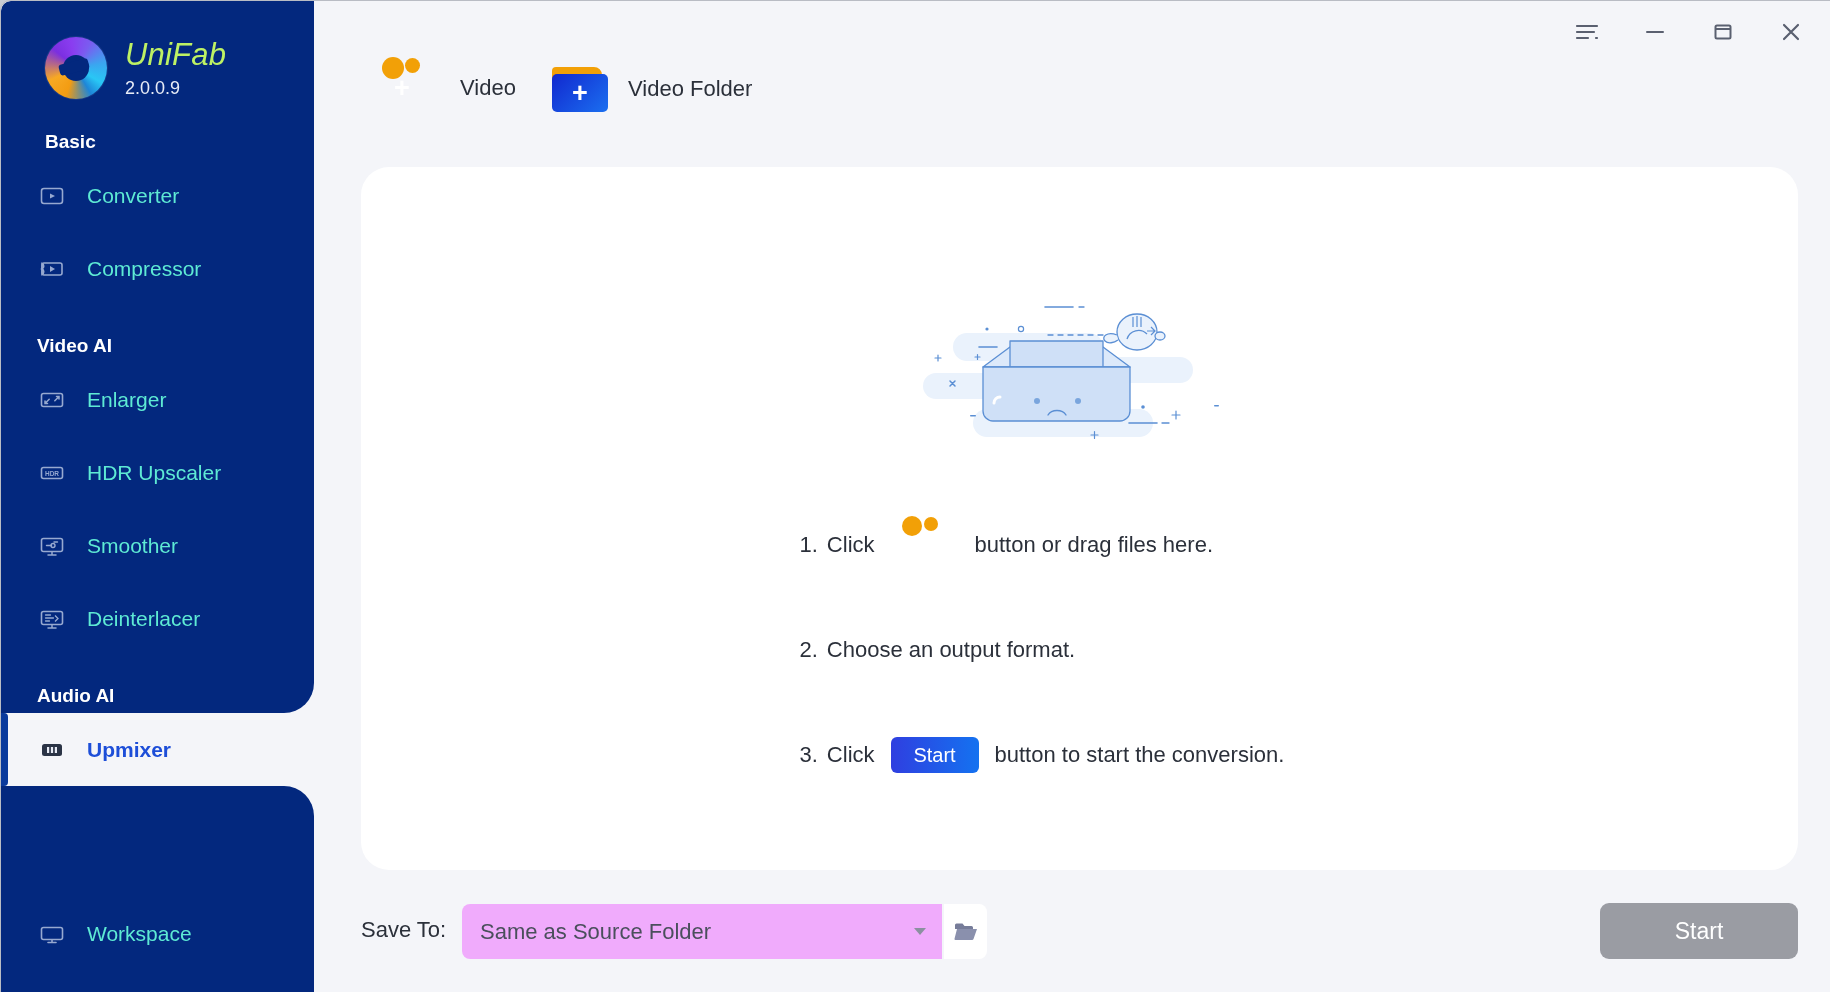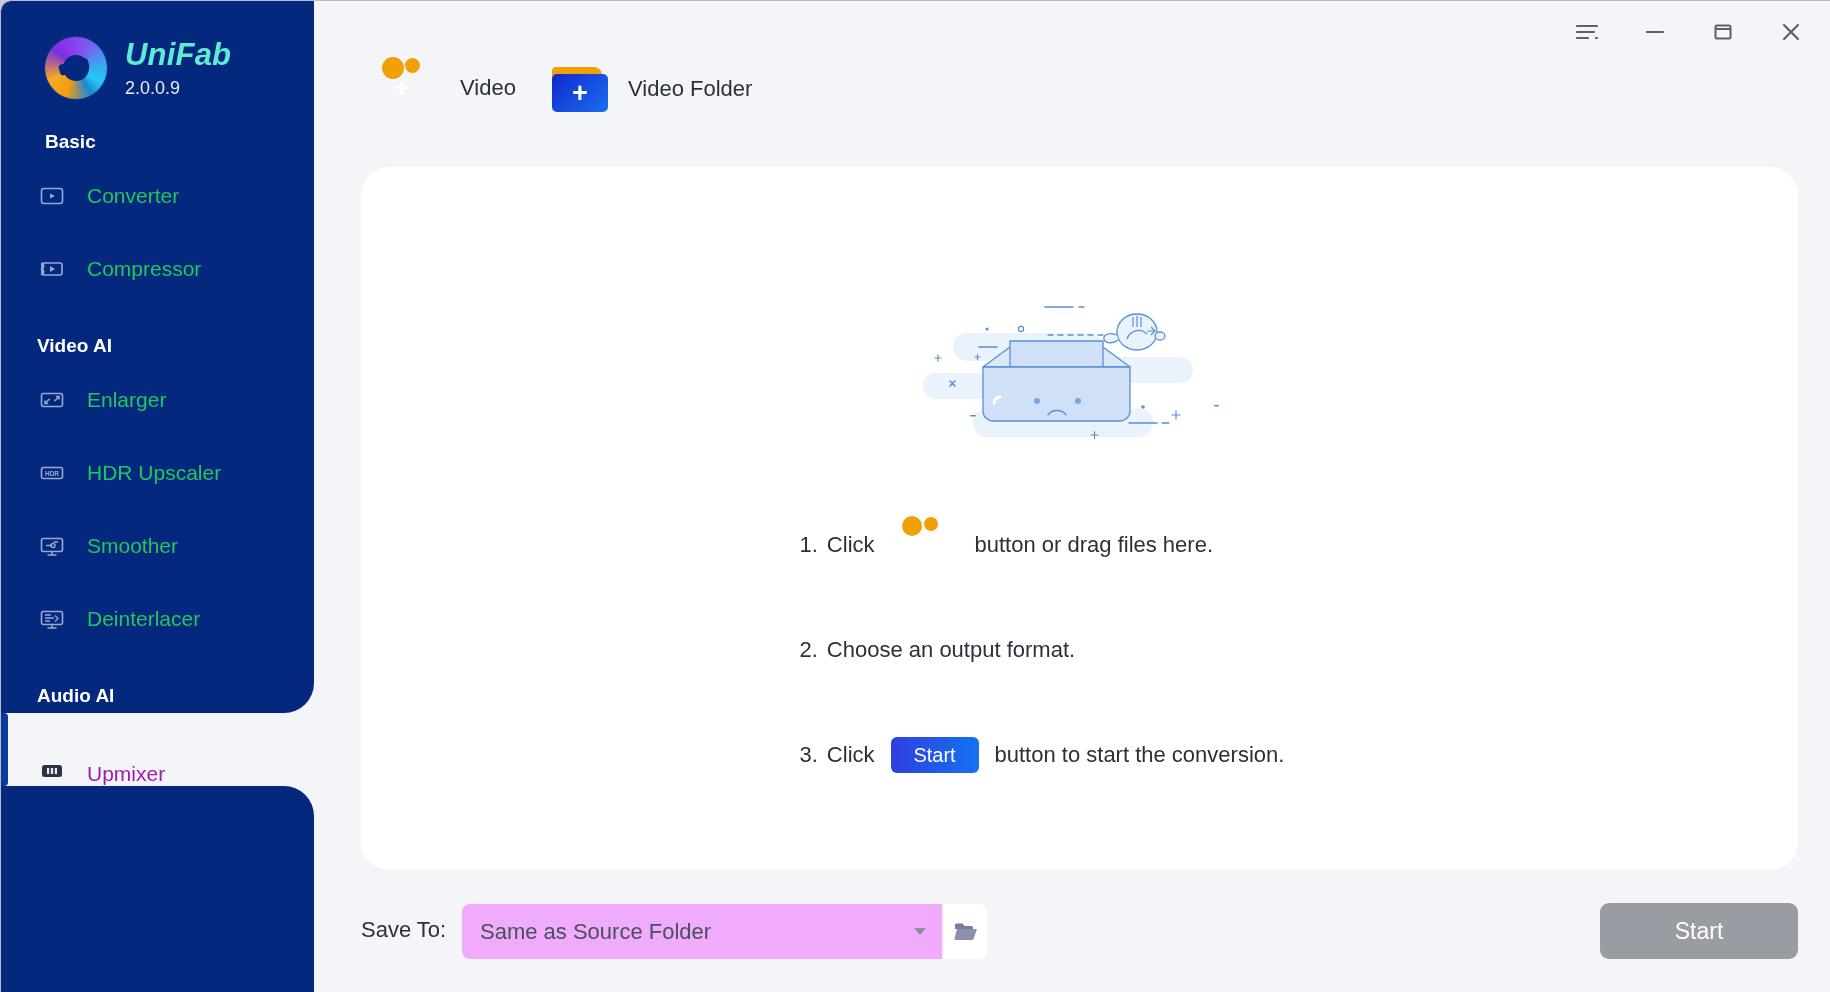--- a/index.html
+++ b/index.html
@@ -42,45 +42,44 @@
     width: 26px; height: 26px; transform: translate(-50%,-50%);
     border-radius: 50%; background: #03287e;
   }
   .logo::before {
     content: ""; position: absolute; left: 46%; top: 48%;
     width: 30px; height: 11px; transform: translate(-50%,-50%) rotate(-14deg);
     background: #03287e; border-radius: 3px; z-index: 2;
   }
   .brand-txt { margin-left: 18px; }
   .brand-name {
-    color: #5eead4; font-size: 31px; font-weight: bold;
+    color: #bef264; font-size: 31px; font-weight: normal;
     font-style: italic; letter-spacing: .2px; line-height: 1;
   }
   .brand-ver { color: #e8ecf6; font-size: 18px; margin-top: 9px; line-height: 1; }
 
   .side-head {
     color: #ffffff; font-size: 19px; font-weight: bold;
     padding-left: 36px; margin-top: 30px; margin-bottom: 6px;
   }
   .side-head.first { margin-top: 32px; padding-left: 44px; }
 
   .nav-item {
     position: relative; height: 73px;
     display: flex; align-items: center; padding-left: 36px;
-    color: #22c55e; font-size: 21px; cursor: pointer;
+    color: #5eead4; font-size: 21px; cursor: pointer;
   }
   .nav-item .ico { width: 30px; height: 30px; flex: none; margin-right: 20px;
     display: flex; align-items: center; justify-content: center; }
   .nav-item svg { display: block; }
 
   
   .nav-item.active {
-    background: #f4f5f9; color: #a21caf; font-weight: normal;
+    background: #f4f5f9; color: #1d4ed8; font-weight: bold;
     border-radius: 0 0 0 0;
-    align-items: flex-end;
   }
   .nav-item.active::before {
     content: ""; position: absolute; left: 0; top: 0; bottom: 0; width: 7px;
     background: #0a3a9c; border-radius: 0 4px 4px 0;
   }
   .notch { position: absolute; right: 0; width: 30px; height: 30px; background: #f4f5f9; pointer-events: none; }
   .notch::after { content: ""; position: absolute; inset: 0; background: #03287e; }
   .notch.top { top: -30px; }
   .notch.top::after { border-radius: 0 0 30px 0; }
   .notch.bot { bottom: -30px; }
@@ -246,20 +245,30 @@
             <rect x="3" y="7" width="20" height="12" rx="2.5" fill="#2b3446"></rect>
             <rect x="8" y="10" width="2.2" height="6" fill="#e8ecf6"></rect>
             <rect x="11.9" y="10" width="2.2" height="6" fill="#e8ecf6"></rect>
             <rect x="15.8" y="10" width="2.2" height="6" fill="#e8ecf6"></rect>
           </svg>
       </span>
       <span>Upmixer</span>
     </div>
 
     <div class="side-bottom">
+      <div class="nav-item">
+        <span class="ico">
+          <svg width="26" height="26" viewBox="0 0 26 26">
+              <rect x="2.5" y="6.5" width="21" height="12" rx="2" fill="none" stroke="#97a9d0" stroke-width="1.6"></rect>
+              <path d="M9 21.5h8" stroke="#97a9d0" stroke-width="1.6" stroke-linecap="round"></path>
+              <path d="M13 18.5v3" stroke="#97a9d0" stroke-width="1.6"></path>
+            </svg>
+        </span>
+        <span>Workspace</span>
+      </div>
     </div>
   </div>
 
   <div class="wctl">
     <div class="wbtn">
       <svg width="24" height="20" viewBox="0 0 24 20">
           <path d="M2 4h20M2 10h17M2 16h11M21 16h1" stroke="#5a6070" stroke-width="2.2" stroke-linecap="round"></path>
         </svg>
     </div>
     <div class="wbtn">

